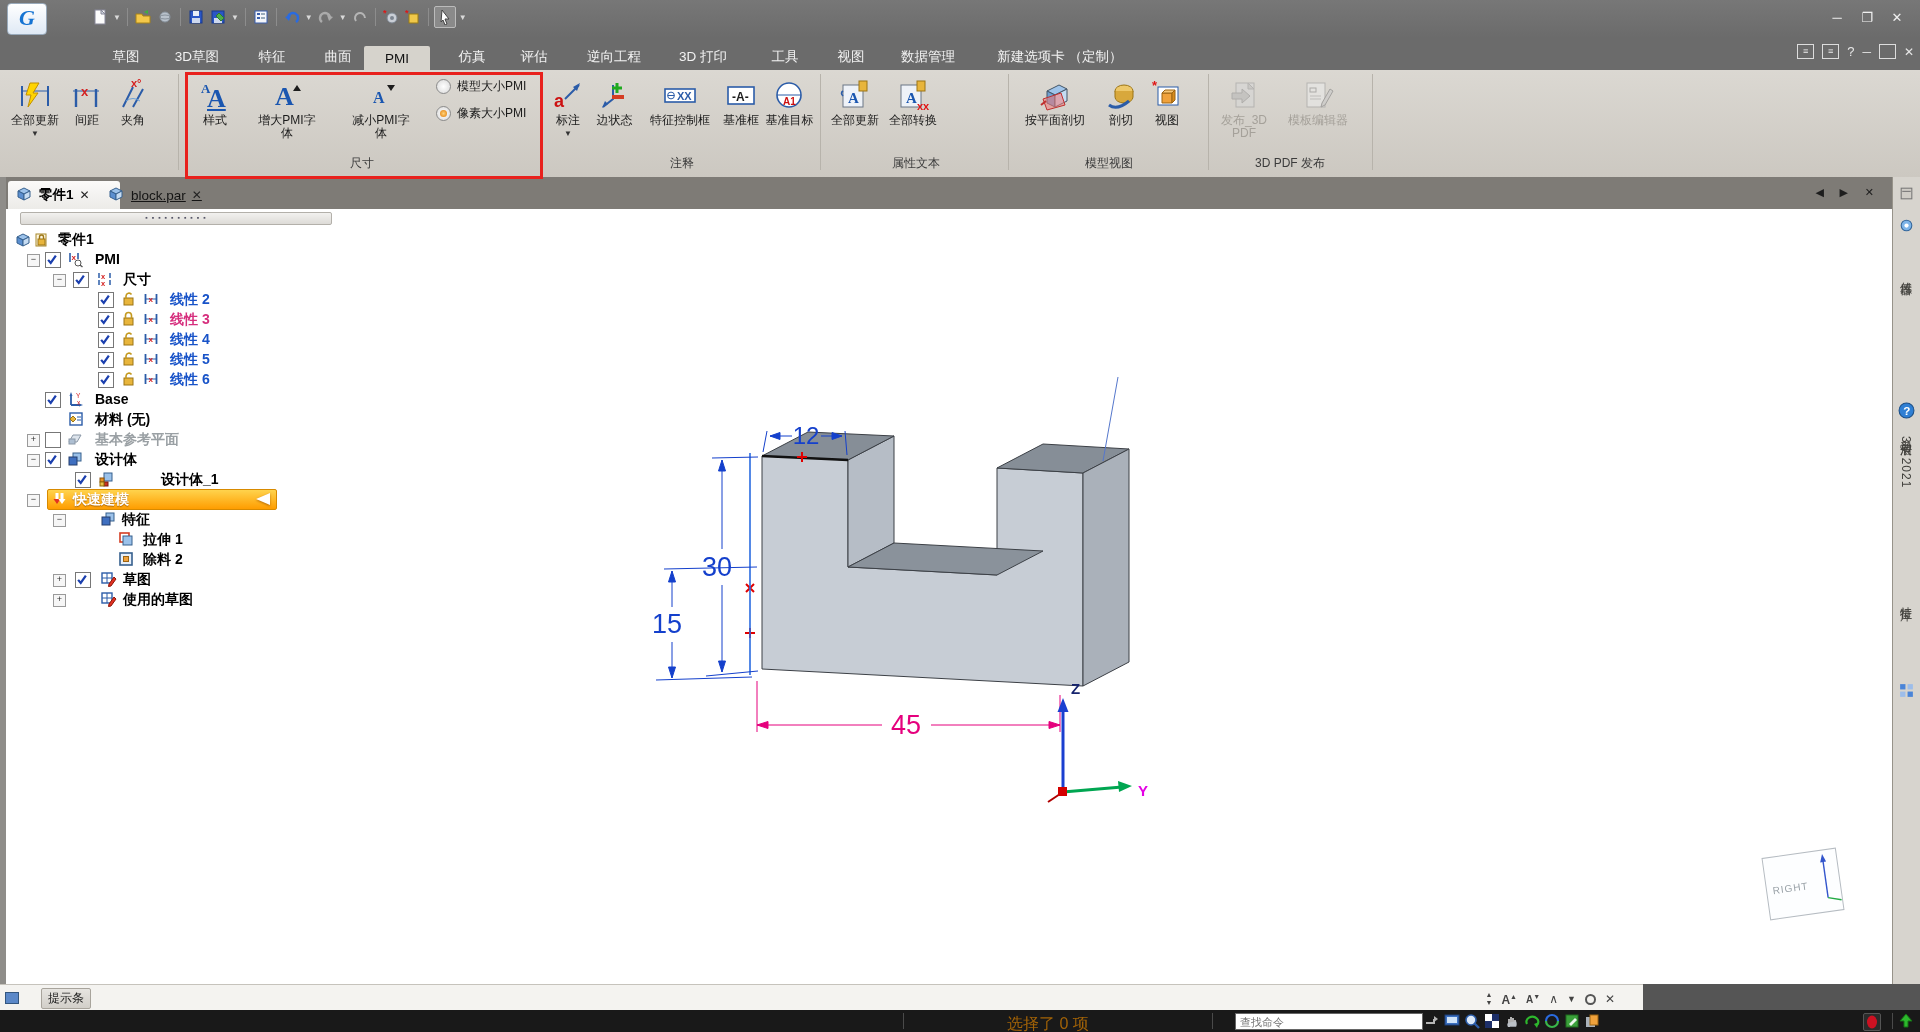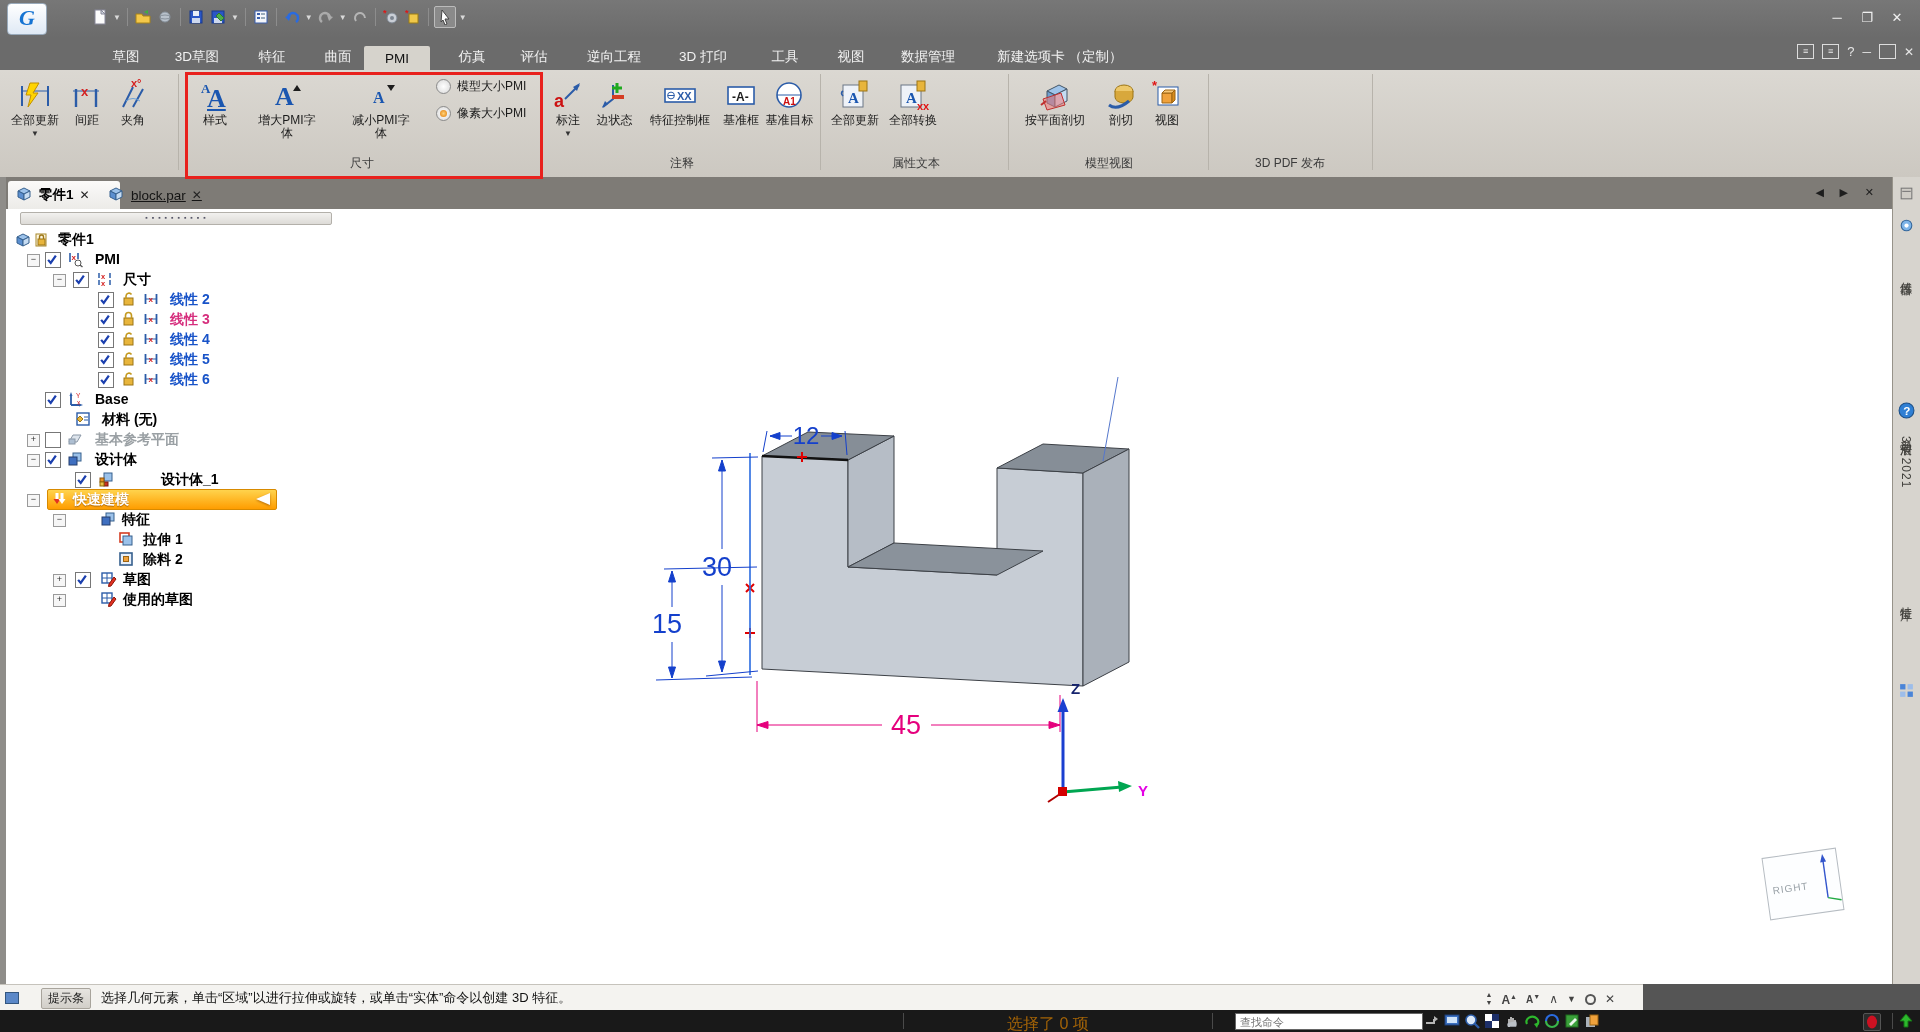--- a/index.html
+++ b/index.html
@@ -402,20 +402,44 @@
               <polygon points="11,14 14,11 24,11 21,14" fill="#f8c878" stroke="#9c6413"></polygon>
               <polygon points="21,14 24,11 24,21 21,24" fill="#d88c1e" stroke="#9c6413"></polygon>
             </svg>
           </div>
           <div class="rlabel">视图</div>
         </div>
       </div>
       <div class="glabel">模型视图</div>
     </div>
     <div class="rgroup disabled" style="left: 1212px; width: 156px;">
+      <div class="rbtns">
+        <div class="rbtn" style="width: 64px;">
+          <div class="ricon" style="filter: grayscale(1) opacity(0.55);">
+            <svg width="32" height="32" viewBox="0 0 32 32">
+              <rect x="8" y="4" width="18" height="24" fill="#d6d6d4" stroke="#999"></rect>
+              <path d="M20 4 l6 6 h-6z" fill="#bbb" stroke="#999"></path>
+              <polygon points="4,14 14,14 14,10 22,17 14,24 14,20 4,20" fill="#b5b5b3" stroke="#8e8e8c"></polygon>
+            </svg>
+          </div>
+          <div class="rlabel wrap">发布_3D PDF</div>
+        </div>
+        <div class="rbtn" style="width: 84px;">
+          <div class="ricon" style="filter: grayscale(1) opacity(0.55);">
+            <svg width="32" height="32" viewBox="0 0 32 32">
+              <rect x="5" y="4" width="18" height="24" fill="#ececea" stroke="#999"></rect>
+              <rect x="8" y="9" width="6" height="4" fill="none" stroke="#888"></rect>
+              <line x1="8" y1="17" x2="19" y2="17" stroke="#aaa"></line>
+              <line x1="8" y1="20" x2="19" y2="20" stroke="#aaa"></line>
+              <polygon points="20,24 28,10 31,12 23,26 19,28" fill="#c8c8c6" stroke="#777"></polygon>
+            </svg>
+          </div>
+          <div class="rlabel">模板编辑器</div>
+        </div>
+      </div>
       <div class="glabel">3D PDF 发布</div>
     </div>
   </div>
 <div id="red-box" class="abs"></div>
 
 <div id="doctabbar" class="abs">
   <span class="dnav" style="right:96px">◀</span>
   <span class="dnav" style="right:72px">▶</span>
   <span class="dnav" style="right:46px">✕</span>
 <div class="dtab active" style="left: 8px; width: 96px;">
@@ -669,21 +693,21 @@
       </span>
       <span class="tic" style="left: 67px;"><svg width="17" height="17" viewBox="0 0 17 17">
           <path d="M4 14 V4 M4 14 H13" stroke="#2b5ca8" stroke-width="1.8" fill="none"></path>
           <polygon points="4,1 2.5,5 5.5,5" fill="#2b5ca8"></polygon>
           <polygon points="16,14 12,12.5 12,15.5" fill="#2b5ca8"></polygon>
           <text x="9" y="7" font-size="6.5" fill="#d42222">Y</text>
           <text x="10" y="14" font-size="6.5" fill="#d42222">x</text>
         </svg></span>
       <span class="titem " style="left: 95px;">Base</span>
     </div>
-    <div class="trow" style="top: 180px; left: 7px; width: 340px;">
+    <div class="trow" style="top: 180px; left: 0px; width: 340px;">
       <span class="tic" style="left: 68px;"><svg width="17" height="17" viewBox="0 0 17 17">
           <rect x="2" y="2" width="12" height="12" fill="#fff" stroke="#2b5ca8" stroke-width="1.4"></rect>
           <polygon points="5,5 8,8 5,11 2,8" fill="#e8b53c" stroke="#9c7514"></polygon>
           <line x1="9" y1="6" x2="13" y2="6" stroke="#2b5ca8"></line>
           <line x1="9" y1="9" x2="13" y2="9" stroke="#2b5ca8"></line>
         </svg></span>
       <span class="titem " style="left: 95px;">材料 (无)</span>
     </div>
     <div class="trow" style="top: 200px; left: 0px; width: 340px;">
       <span class="texp" style="left: 27px;">+</span>
@@ -802,21 +826,20 @@
         <rect x="2" y="2" width="5" height="5" fill="#4a84d8"></rect>
         <rect x="9" y="2" width="5" height="5" fill="#9dbdea"></rect>
         <rect x="2" y="9" width="5" height="5" fill="#9dbdea"></rect>
         <rect x="9" y="9" width="5" height="5" fill="#4a84d8"></rect>
       </svg></span>
   </div>
 
 <div id="promptbar" class="abs">
   <span id="prompt-pre-icon"></span>
   <span id="prompt-chip">提示条</span>
-  <span id="prompt-msg">选择几何元素，单击“区域”以进行拉伸或旋转，或单击“实体”命令以创建 3D 特征。</span>
   <span id="prompt-ctrls">
     <span class="pc" style="font-size:7px;line-height:8px;">▲<br>▼</span>
     <span class="pc"><b>A</b><sup style="font-size:7px">▲</sup></span>
     <span class="pc" style="font-size:10px"><b>A</b><sup style="font-size:7px">▼</sup></span>
     <span class="pc">∧</span>
     <span class="pc" style="font-size:9px">▼</span>
     <span class="pc" style="display:inline-block;width:7px;height:7px;border:2px solid #555;border-radius:50%;position:relative;top:1px;"></span>
     <span class="pc">✕</span>
   </span>
 </div>

